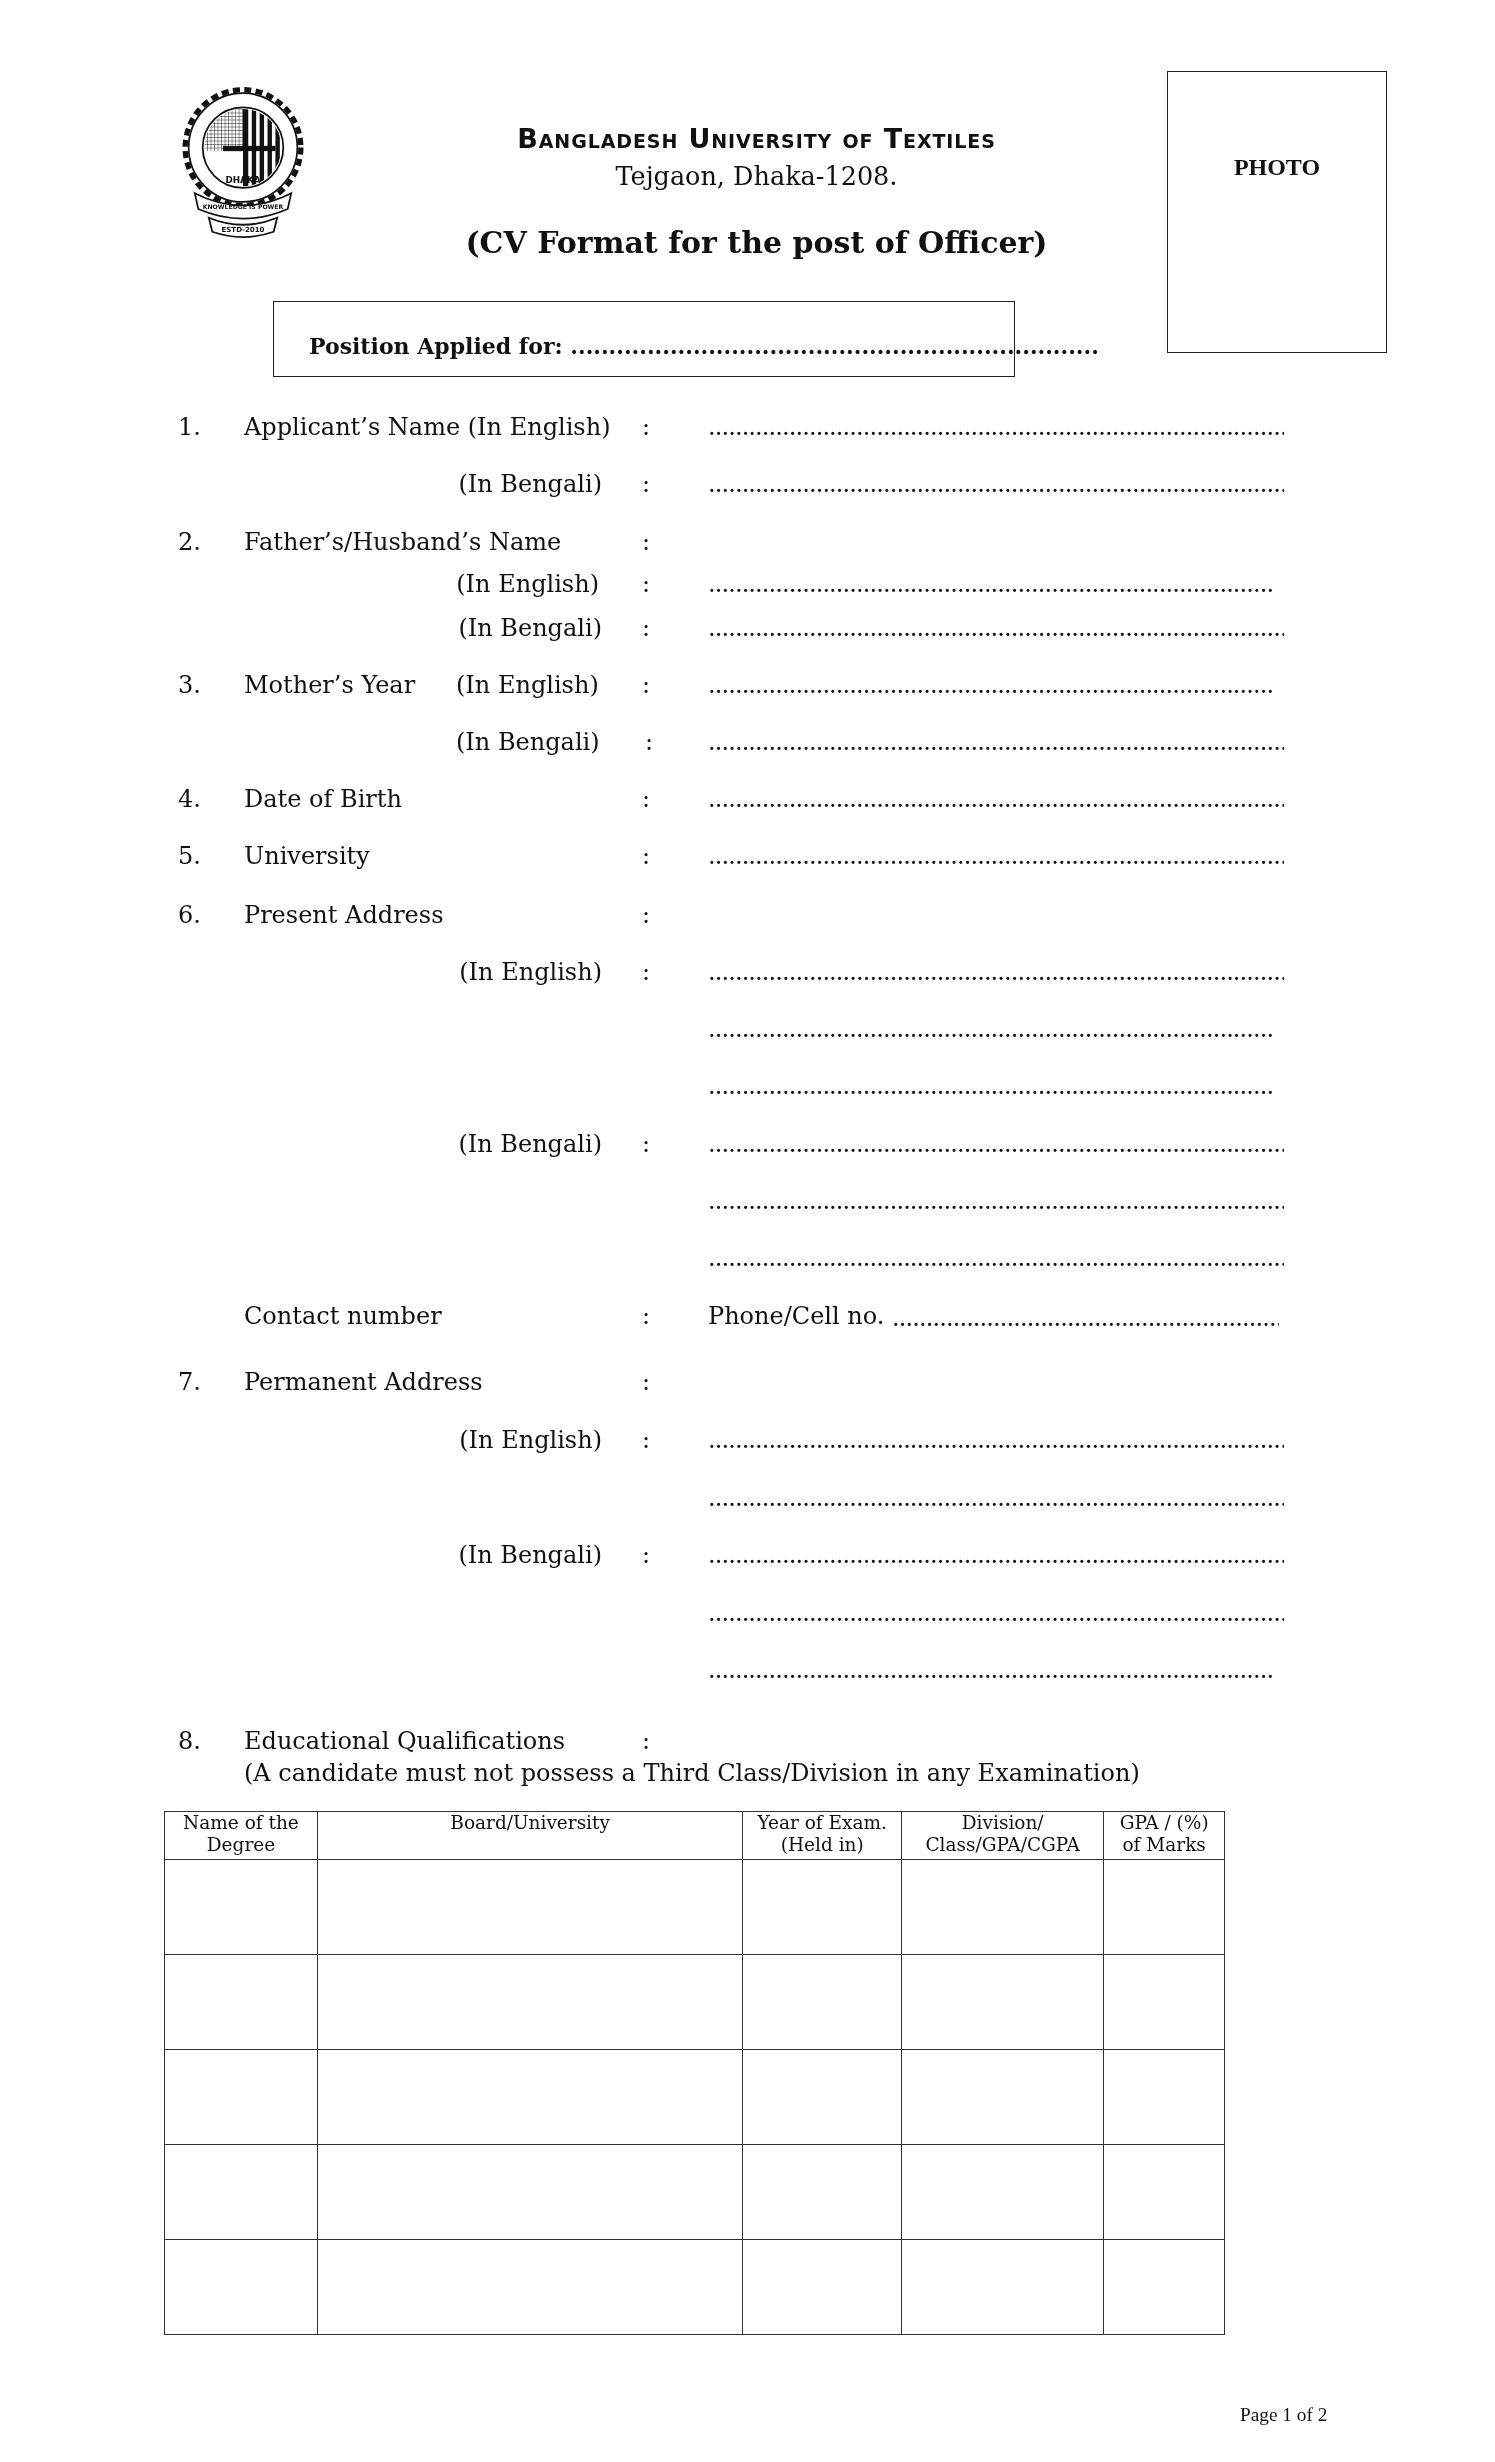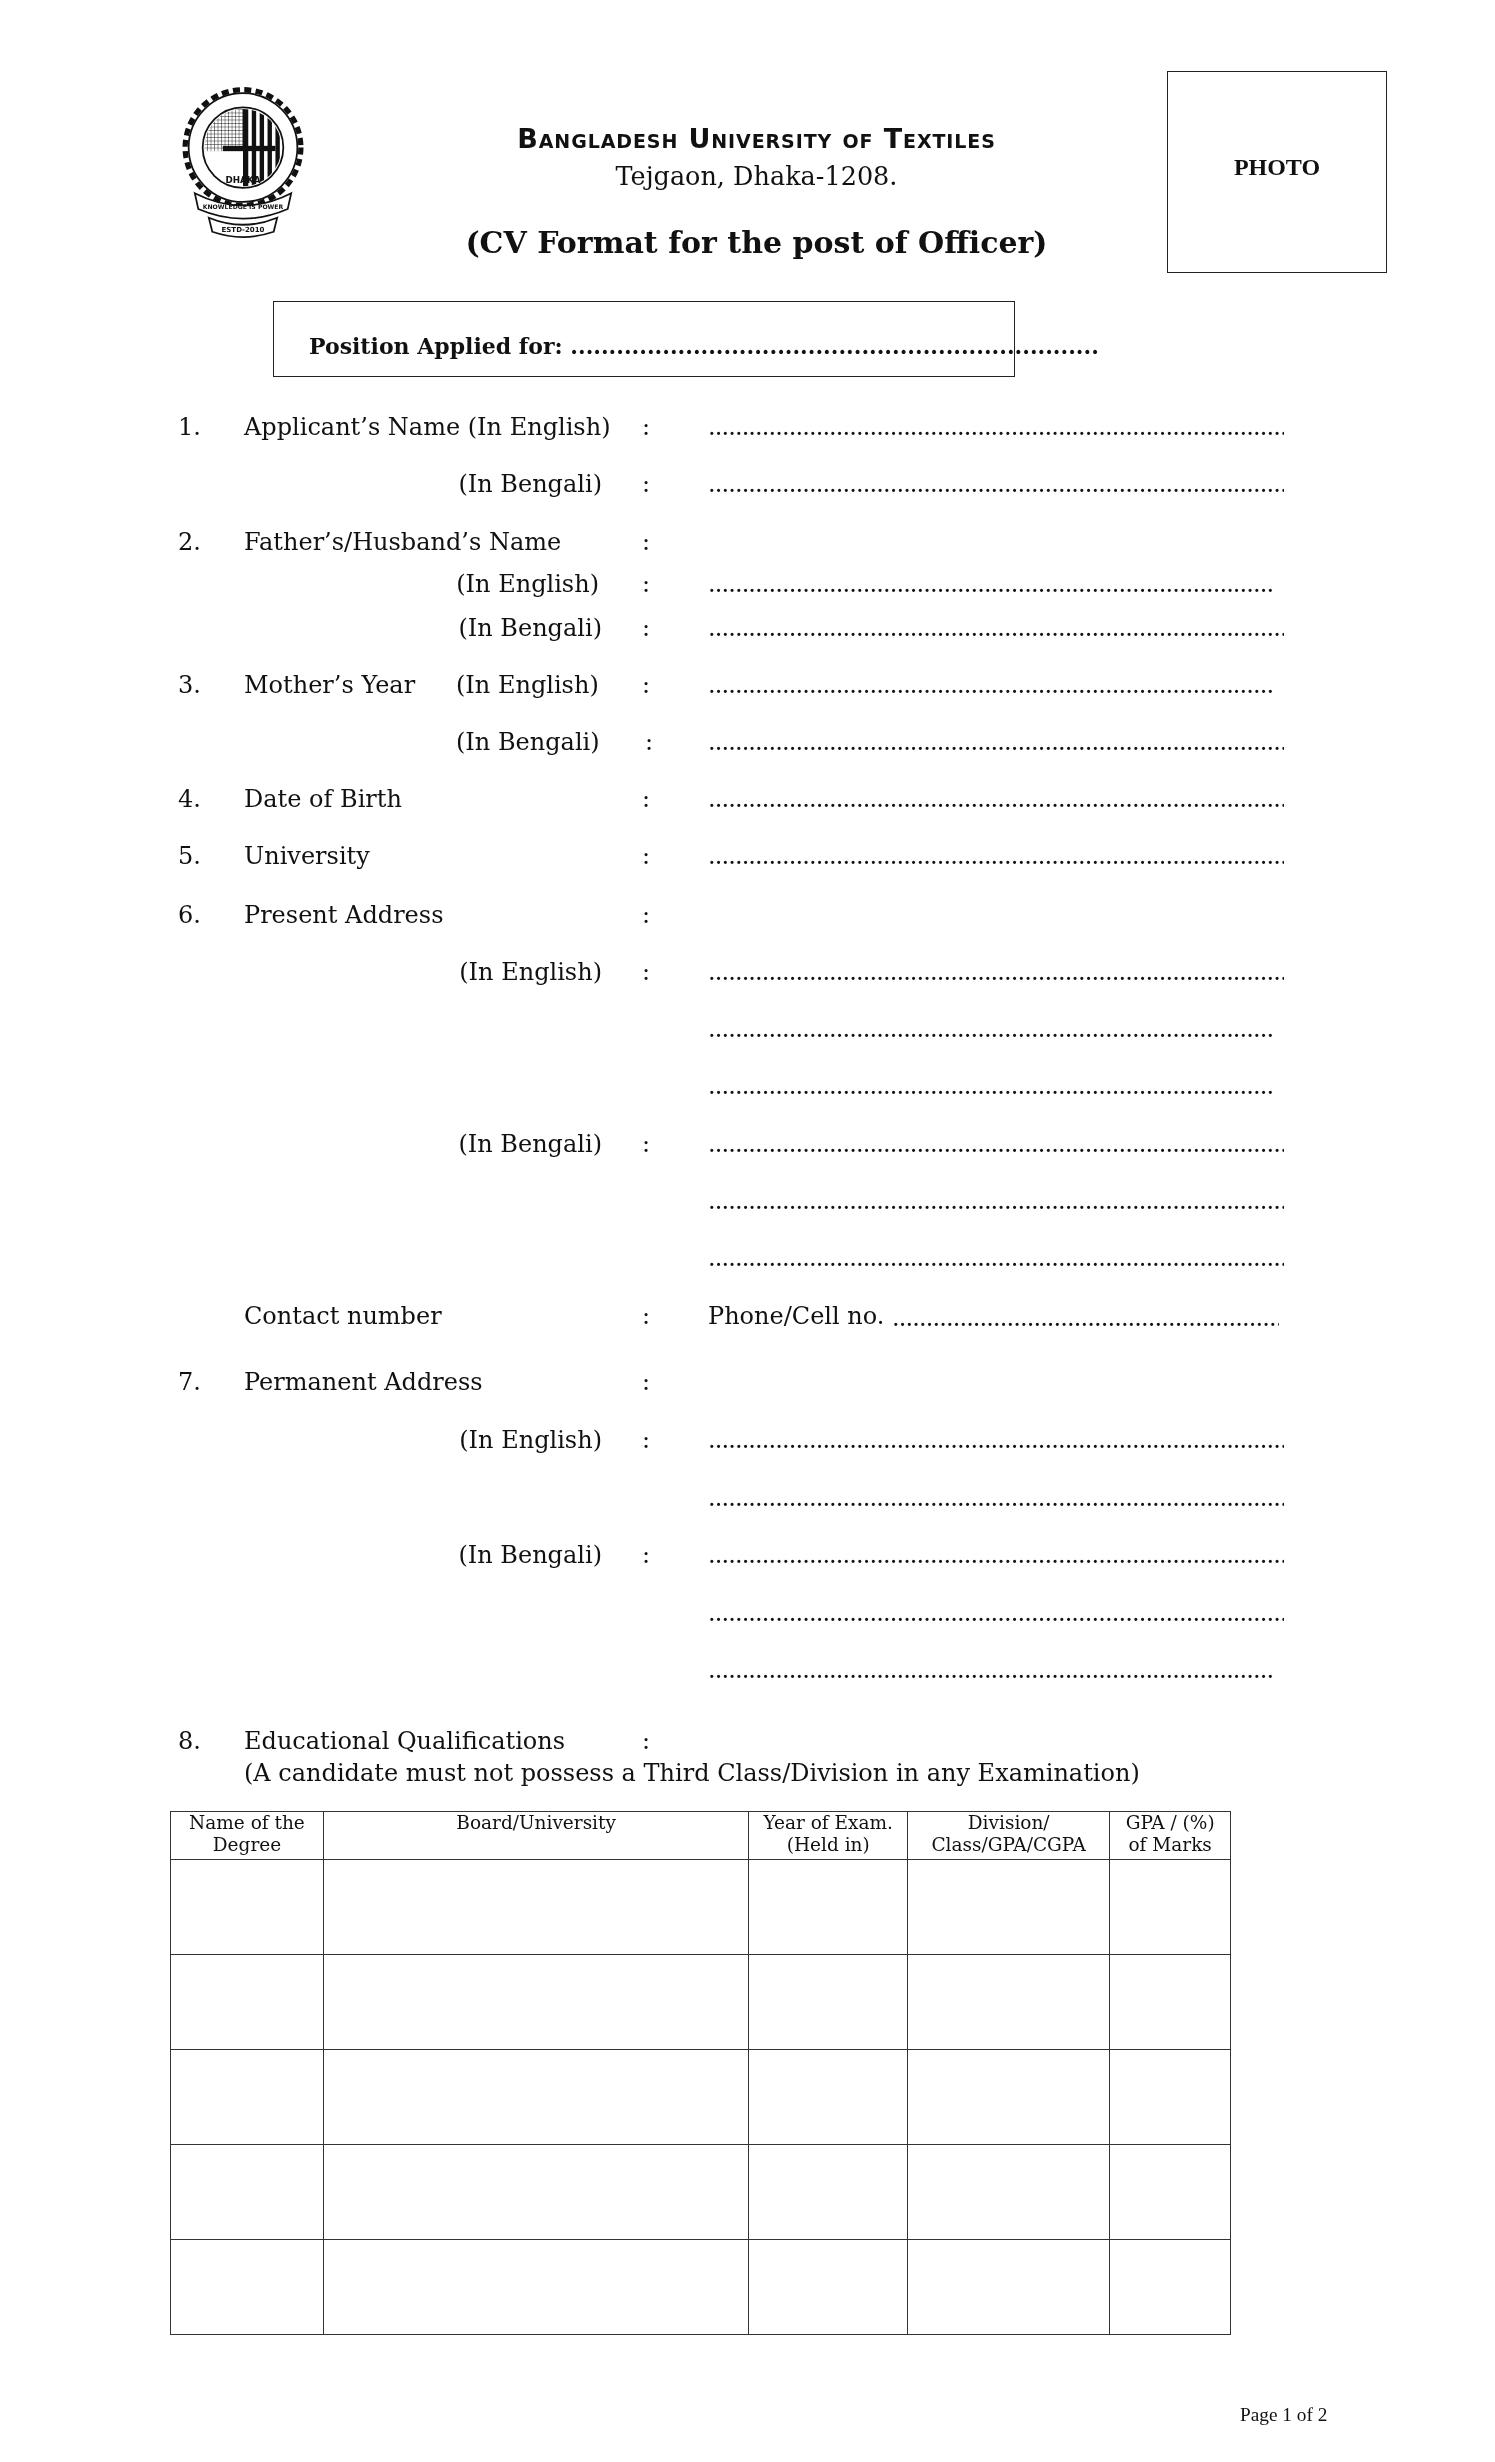--- a/index.html
+++ b/index.html
@@ -4,40 +4,40 @@
 <style>
   html, body { margin: 0; padding: 0; background: #ffffff; }
   body { width: 1495px; height: 2462px; position: relative; overflow: hidden; color: #111; font-family: "DejaVu Serif", serif; }
   .abs { position: absolute; }
 
   
   .logo { left: 179px; top: 77px; width: 128px; height: 164px; }
   .uni-name { left: 352px; width: 809px; top: 123px; text-align: center; font-family: "DejaVu Sans", sans-serif; font-weight: bold; font-size: 27px; letter-spacing: 0.9px; font-variant: small-caps; }
   .uni-addr { left: 352px; width: 809px; top: 161px; text-align: center; font-family: "DejaVu Serif", serif; font-size: 25.5px; }
   .form-title { left: 352px; width: 809px; top: 225px; text-align: center; font-family: "DejaVu Serif", serif; font-weight: bold; font-size: 30px; }
-  .photo-box { left: 1167px; top: 71px; width: 220px; height: 202px; border: 1.8px solid #222; box-sizing: border-box; }
+  .photo-box { left: 1167px; top: 71px; width: 220px; height: 282px; border: 1.8px solid #222; box-sizing: border-box; }
   .photo-label { position: absolute; left: 0; right: 0; top: 82px; text-align: center; font-family: "Liberation Serif", serif; font-weight: bold; font-size: 24px; }
   .position-box { left: 273px; top: 301px; width: 742px; height: 76px; border: 1.8px solid #222; box-sizing: border-box; }
   .position-text { position: absolute; left: 35px; top: 31px; font-family: "DejaVu Serif", serif; font-weight: bold; font-size: 22px; white-space: nowrap; }
 
   
   .row { position: absolute; left: 0; width: 1495px; height: 35px; font-size: 24px; }
   .num { position: absolute; left: 178px; }
   .label { position: absolute; left: 244px; white-space: nowrap; }
   .sub { position: absolute; right: 893px; white-space: nowrap; text-align: right; }
   .sub-left { position: absolute; left: 456px; white-space: nowrap; }
   .colon { position: absolute; left: 642px; }
   .dots { position: absolute; left: 708px; width: 576px; height: 24.6px; overflow: hidden; white-space: nowrap; letter-spacing: -0.9px; cursor: text; }
   .dots.short { width: 567px; }
   .phone { position: absolute; left: 708px; white-space: nowrap; }
   .phone-dots { display: inline-block; width: 387px; overflow: hidden; vertical-align: bottom; white-space: nowrap; letter-spacing: -0.9px; height: 26px; cursor: text; }
   .note { position: absolute; left: 244px; top: 1759px; font-size: 24px; white-space: nowrap; }
 
   
-  table.edu { position: absolute; left: 170px; top: 1811px; width: 1061px; border-collapse: collapse; font-family: "DejaVu Serif", serif; font-size: 18.5px; }
+  table.edu { position: absolute; left: 164px; top: 1811px; width: 1061px; border-collapse: collapse; font-family: "DejaVu Serif", serif; font-size: 18.5px; }
   table.edu th { border: 1.8px solid #333; font-weight: normal; text-align: center; vertical-align: top; line-height: 22px; padding: 0 1.8px 1.8px; height: 45px; }
   table.edu td { border: 1.8px solid #333; height: 92px; cursor: text; }
   .page-num { left: 1240px; top: 2404px; font-family: "Liberation Serif", serif; font-size: 19.3px; }
 </style>
 </head>
 <body>
 
 <div class="abs logo">
   <svg width="128" height="164" viewBox="0 0 146 186">
     <defs>

